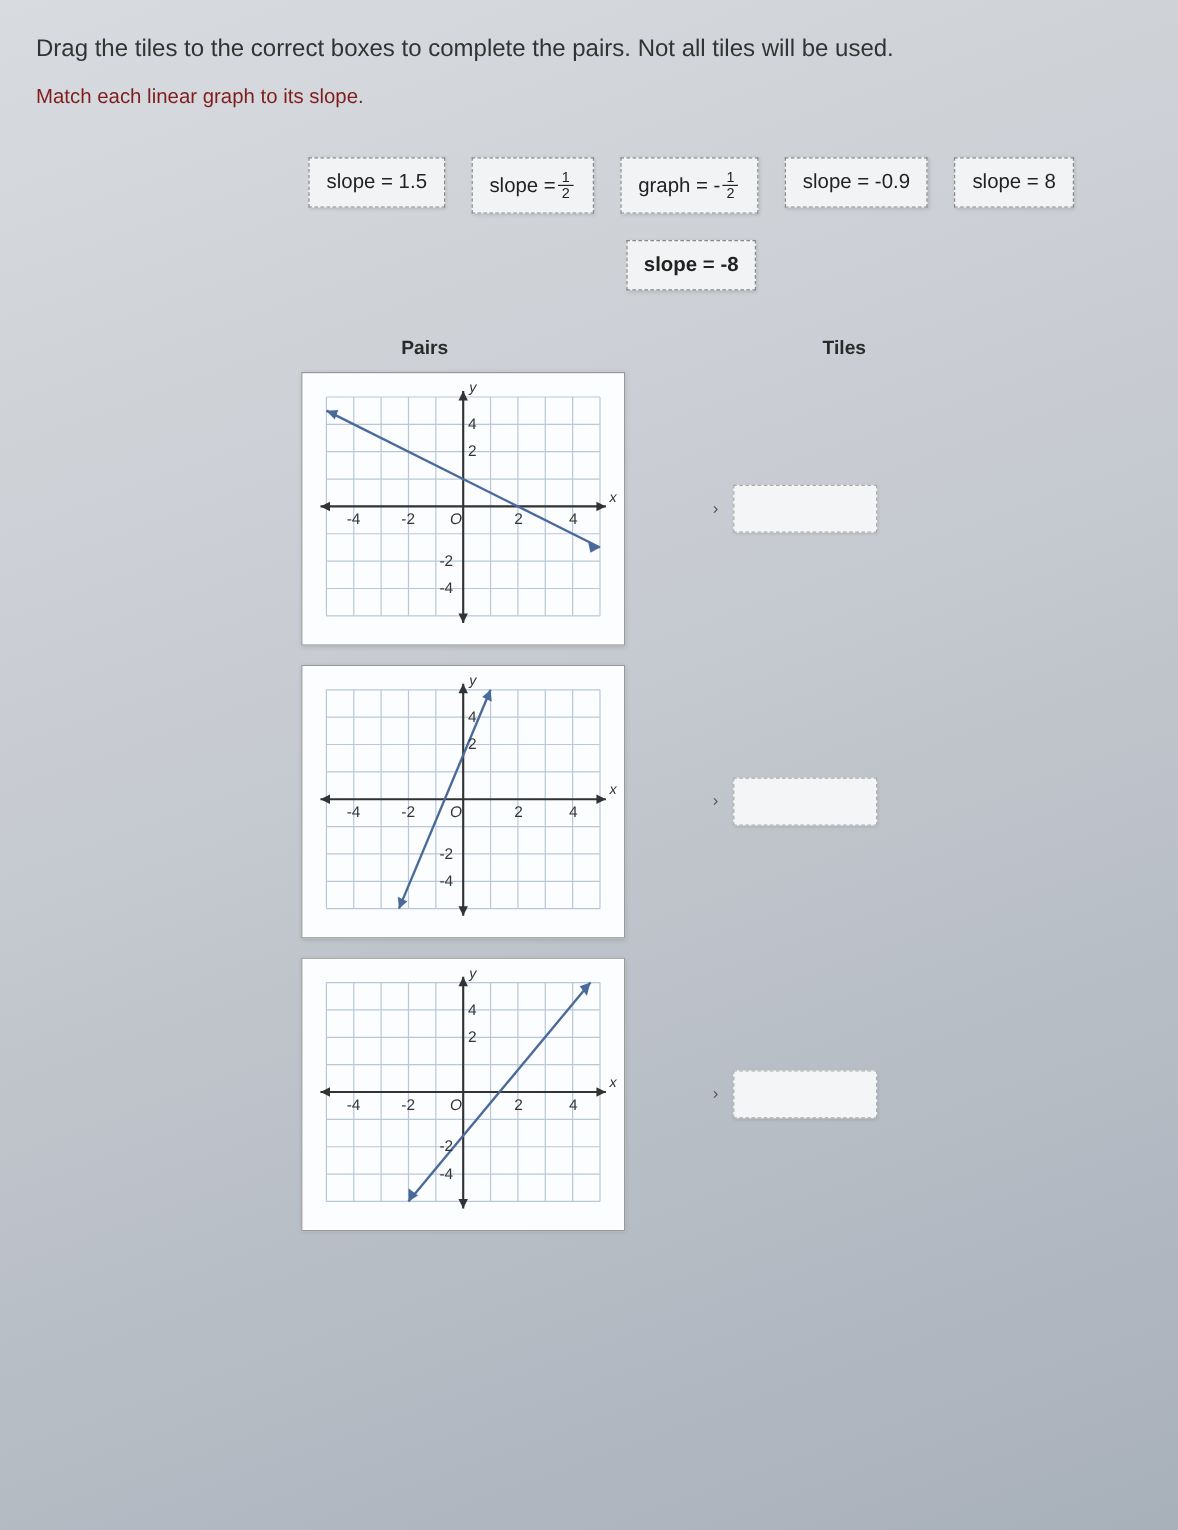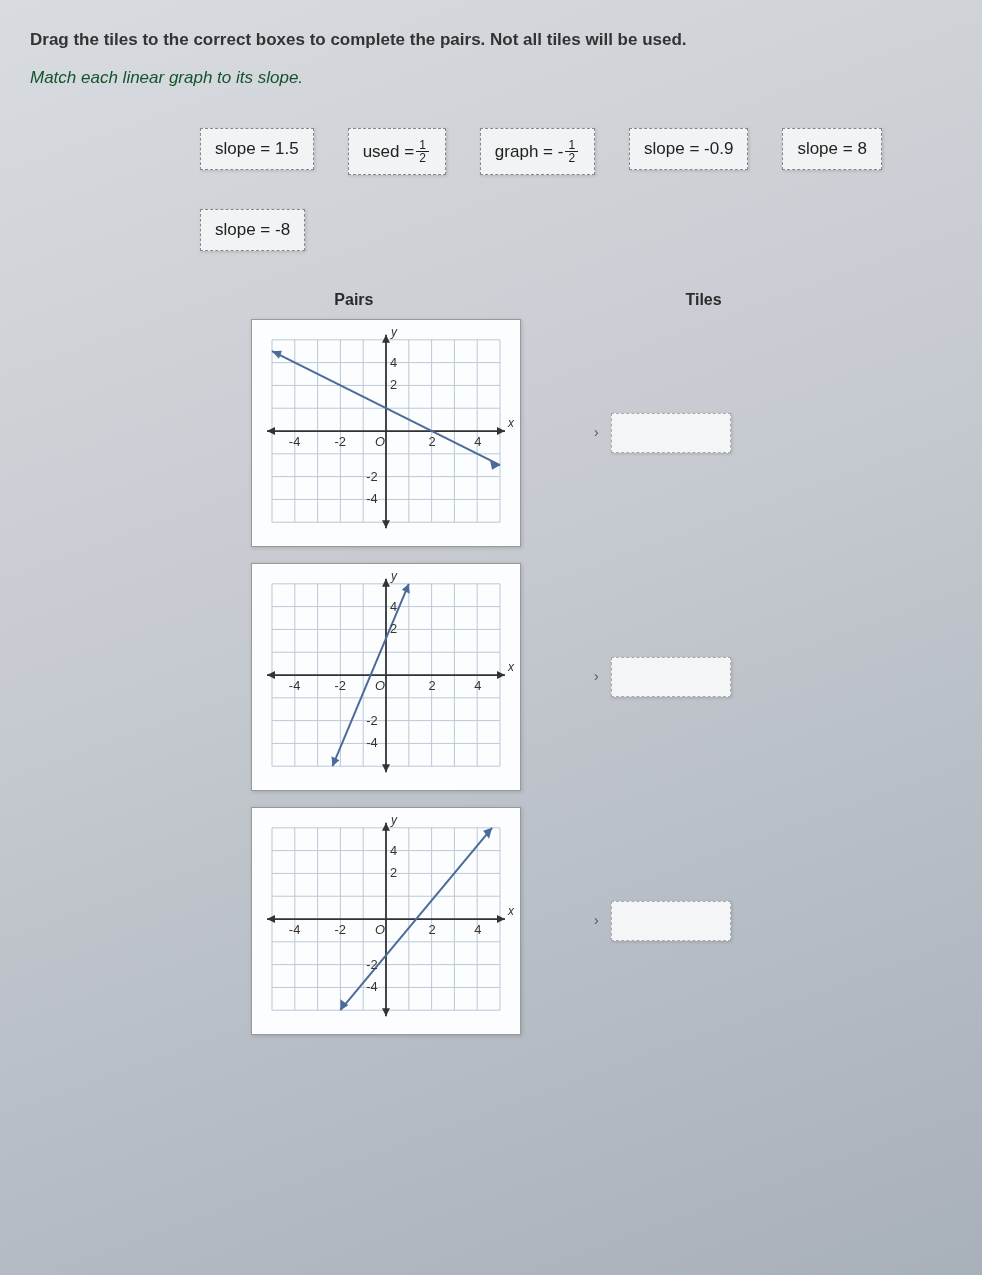--- a/index.html
+++ b/index.html
@@ -5,23 +5,23 @@
   * { box-sizing: border-box; margin: 0; padding: 0; }
   body {
     width: 982px;
     height: 1275px;
     background: linear-gradient(160deg, #d8dce0 0%, #c8ccd2 40%, #a8b0ba 100%);
     font-family: Arial, sans-serif;
     color: #2a2a2a;
     padding: 30px 30px 20px 30px;
     position: relative;
   }
-  .instructions { font-size: 17px; color: #333; margin-bottom: 18px; font-weight: 700; }
-  .subinstr { font-size: 17px; color: #14532d; margin-bottom: 40px; font-weight: 500; font-style: italic; }
-  .tiles-row { display: flex; flex-wrap: wrap; gap: 34px; margin-left: 170px; margin-bottom: 40px; align-items: flex-start; }
+  .instructions { font-size: 20px; color: #333; margin-bottom: 18px; font-weight: 400; }
+  .subinstr { font-size: 17px; color: #7f1d1d; margin-bottom: 40px; font-weight: 500; }
+  .tiles-row { display: flex; flex-wrap: wrap; gap: 22px; margin-left: 170px; margin-bottom: 40px; align-items: flex-start; justify-content: center; }
   .tile {
     background: #f2f3f4;
     border: 1px dashed #888;
     padding: 10px 14px;
     font-size: 17px;
     color: #222;
     box-shadow: 1px 1px 3px rgba(0,0,0,0.15);
     cursor: move;
     white-space: nowrap;
     display: flex;
@@ -63,40 +63,40 @@
 <body>
 
 <div class="instructions">Drag the tiles to the correct boxes to complete the pairs. Not all tiles will be used.</div>
 <div class="subinstr">Match each linear graph to its slope.</div>
 
 <div class="tiles-row">
   <div class="tile">
       <span>slope = 1.5</span>
     </div>
   <div class="tile">
-    <span>used = </span>
+    <span>slope = </span>
     <span class="frac">
         <span class="n">1</span>
         <span class="d">2</span>
       </span>
   </div>
   <div class="tile">
     <span>graph = -</span>
     <span class="frac">
         <span class="n">1</span>
         <span class="d">2</span>
       </span>
   </div>
   <div class="tile">
       <span>slope = -0.9</span>
     </div>
   <div class="tile">
       <span>slope = 8</span>
     </div>
-  <div class="tile" style="flex-basis:100%; max-width:fit-content;">
+  <div class="tile" style="flex-basis:100%; max-width:fit-content;font-weight:bold;">
       <span>slope = -8</span>
     </div>
 </div>
 
 <div class="headers">
   <div class="hp">Pairs</div>
   <div class="ht">Tiles</div>
 </div>
 
 <div class="pairs-area">

